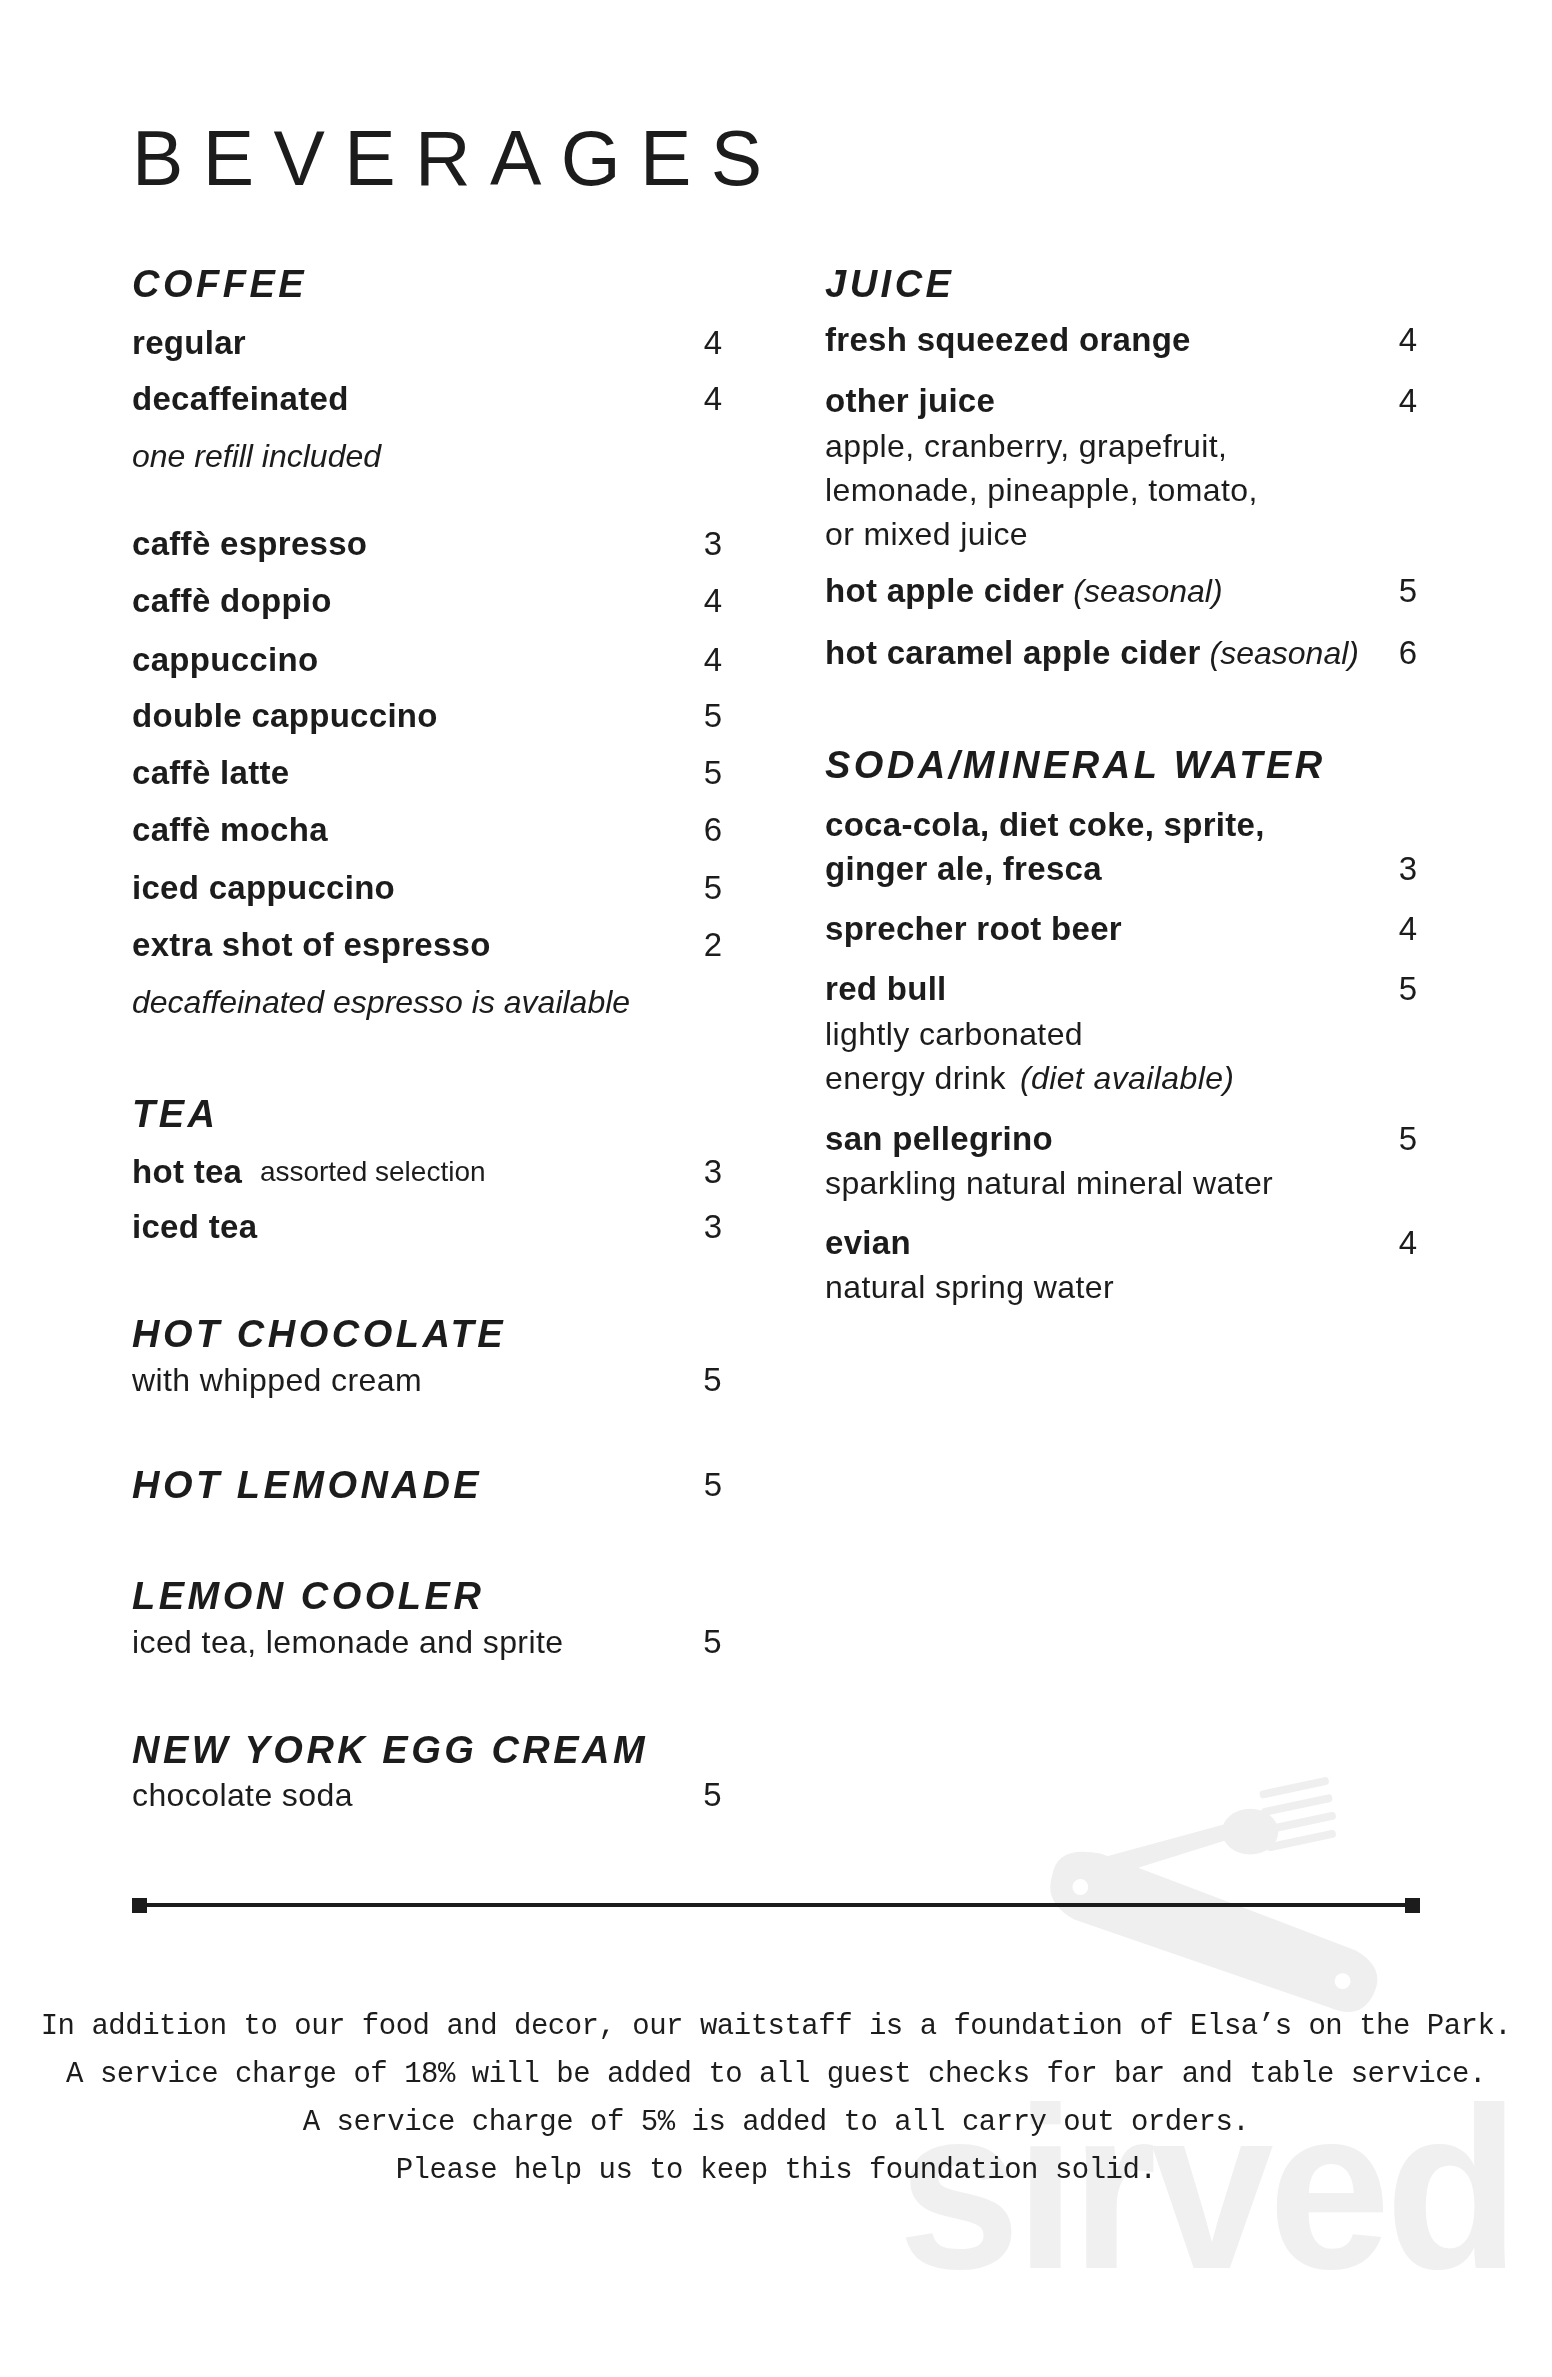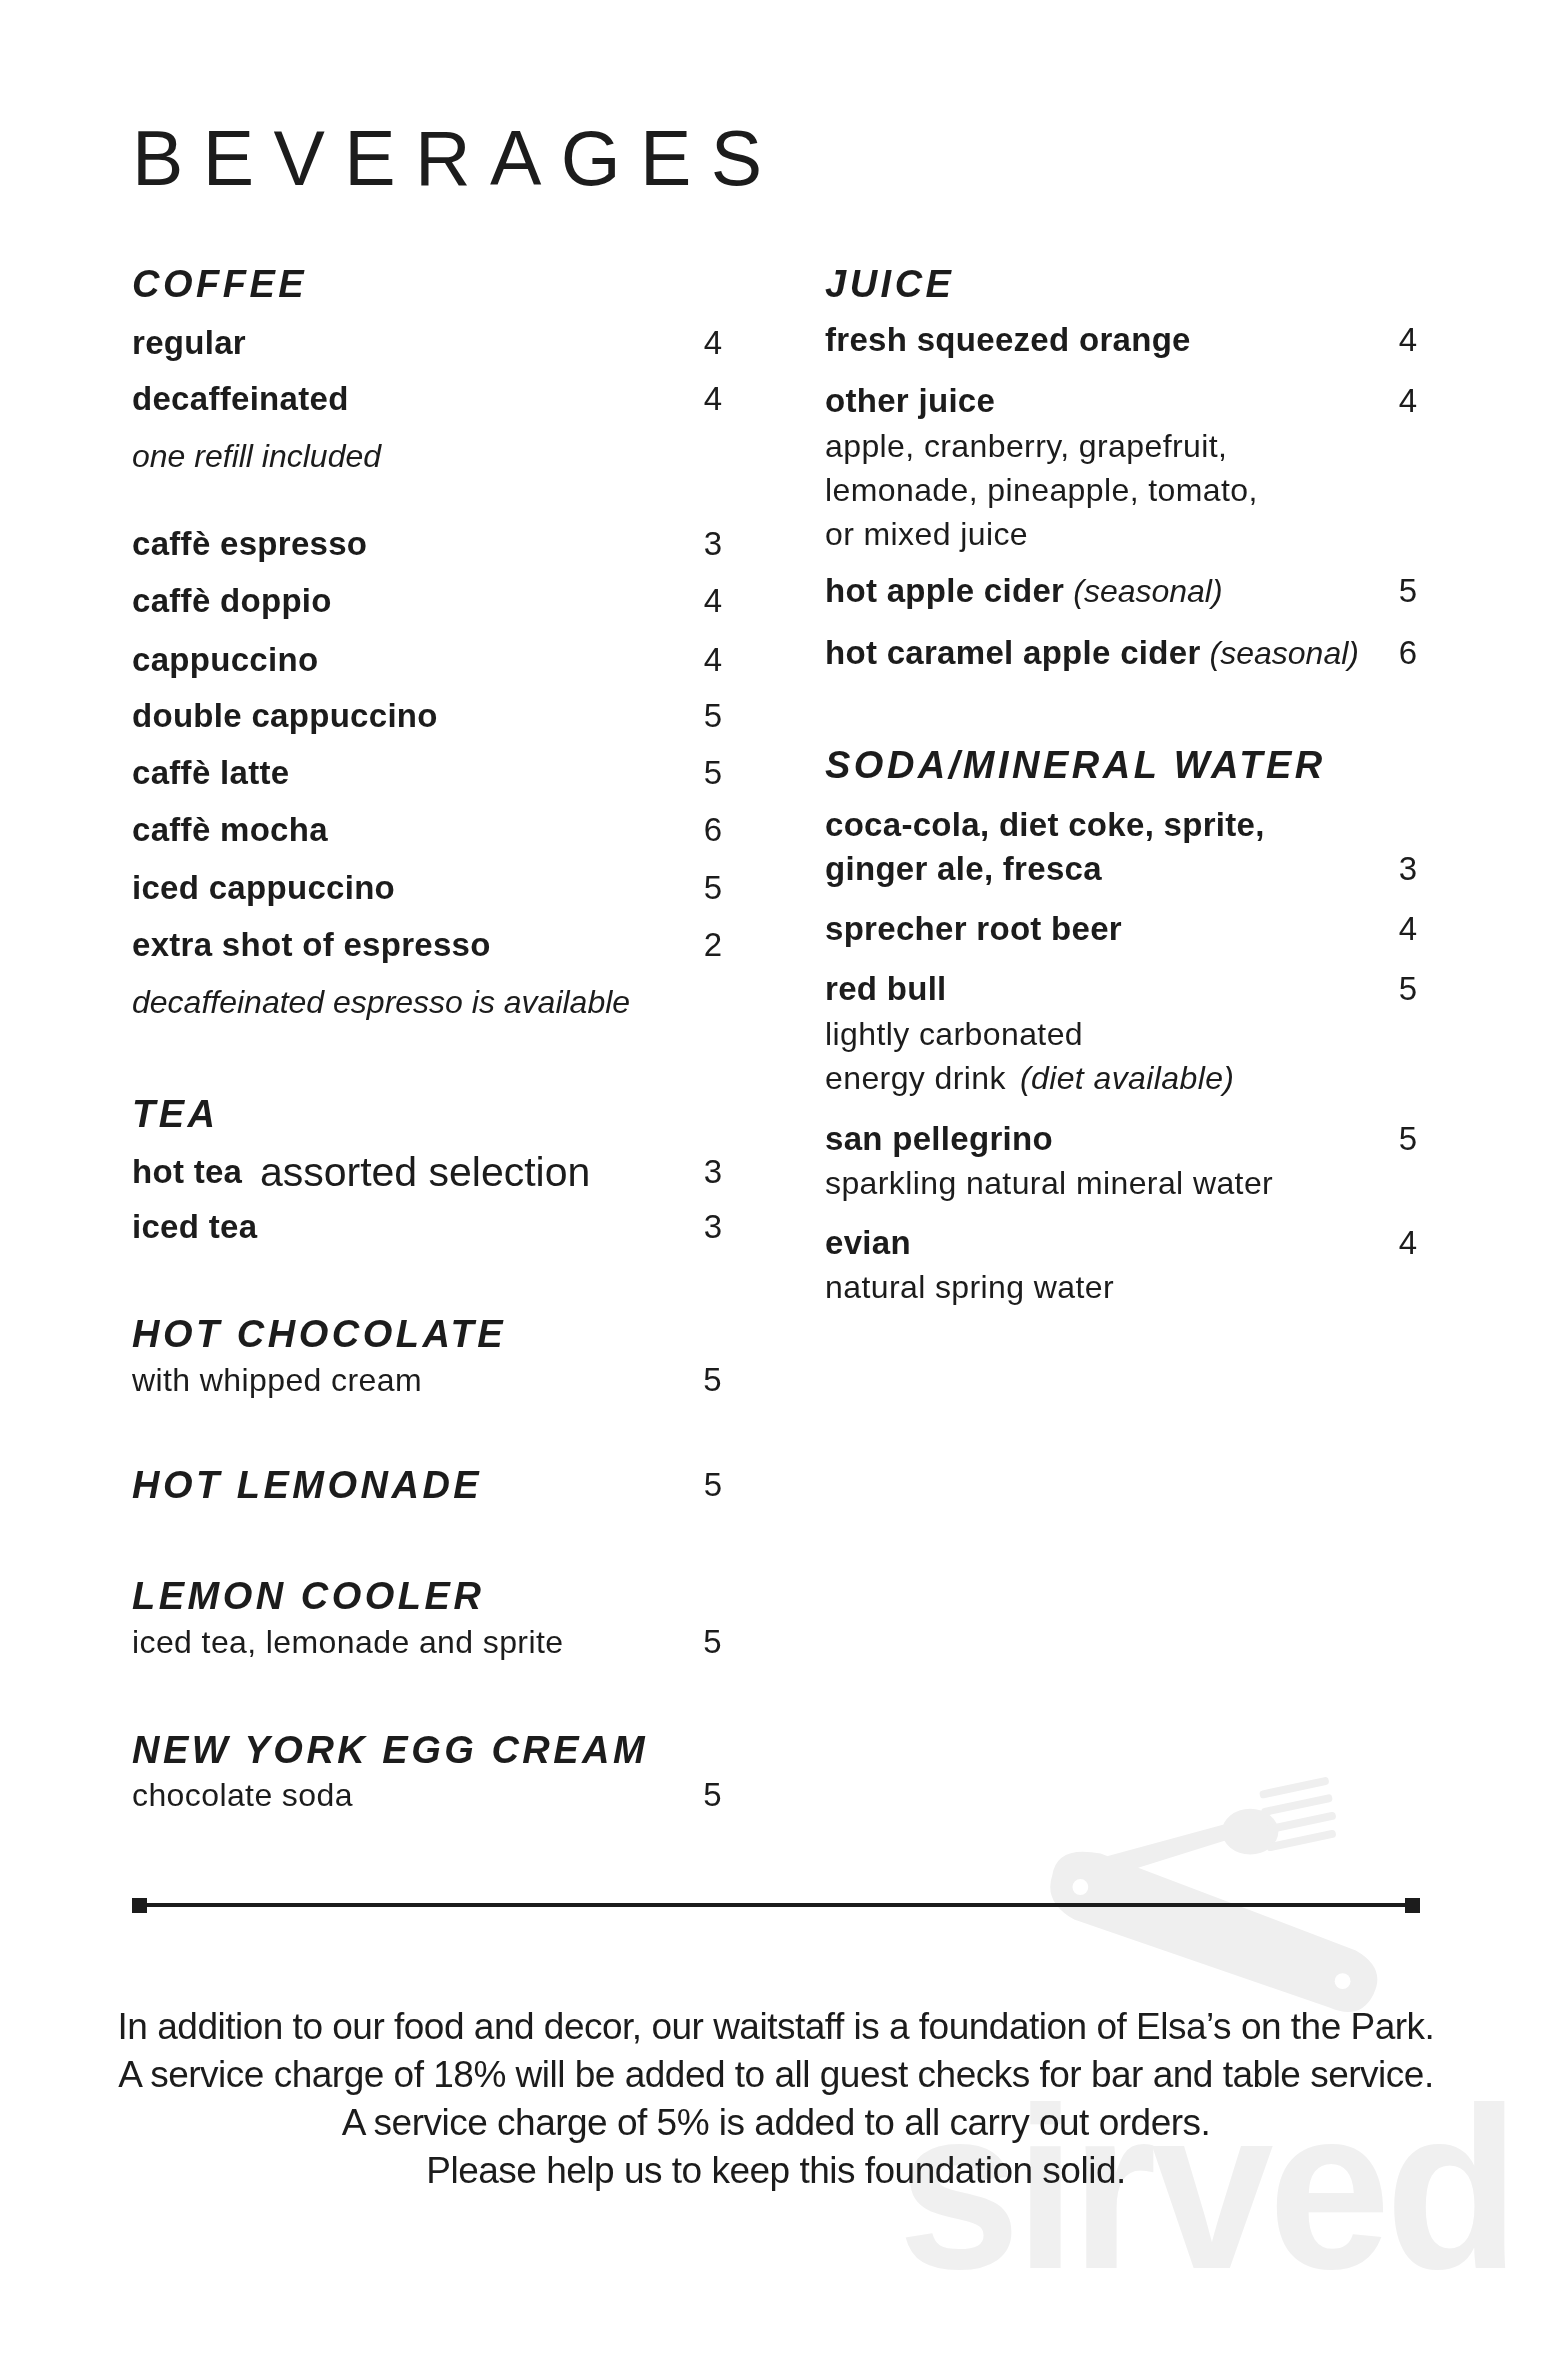--- a/index.html
+++ b/index.html
@@ -10,30 +10,30 @@
     font-weight: bold; font-size: 220px; line-height: 176px; color: #f0f0f0; letter-spacing: -5.3px; z-index: 0;
     transform: scaleY(1.05); }
   .title { position: absolute; left: 132px; top: 123px; font-size: 77px; font-weight: normal; letter-spacing: 19.4px;
     line-height: 70px; color: #1c1c1c; z-index: 1; }
   .col { position: absolute; top: 0; z-index: 1; }
   .col-left { left: 132px; width: 590px; }
   .col-right { left: 825px; width: 592px; }
   .row { position: absolute; left: 0; right: 0; height: 44px; display: flex; align-items: center; }
   .row .name { font-weight: bold; font-size: 33px; letter-spacing: 0.3px; white-space: nowrap; }
   .row .price { position: absolute; right: 0; font-size: 33px; font-weight: normal; }
-  .row .aside { font-weight: normal; font-size: 41px; margin-left: 17.6px; white-space: nowrap; }
+  .row .aside { font-weight: normal; font-size: 28px; margin-left: 17.6px; white-space: nowrap; }
   .row .seasonal { font-style: italic; font-weight: normal; font-size: 32px; margin-left: 9px; white-space: nowrap; }
   .row.note { font-style: italic; font-size: 32px; }
   .row.desc { font-size: 32px; letter-spacing: 0.4px; }
   .row.heading .hname { font-weight: bold; font-size: 38px; letter-spacing: 3.5px; white-space: nowrap; font-style: italic; }
   .row.heading .price { font-size: 33px; }
   .divider { position: absolute; left: 132px; top: 1903px; width: 1288px; height: 4.4px; background: #1c1c1c; z-index: 1; }
   .divider-cap { position: absolute; width: 15px; height: 15px; background: #1c1c1c; top: 1898px; z-index: 1; }
   .footer { position: absolute; left: 0; width: 1552px; top: 2003px; text-align: center; z-index: 1; }
-  .footer .line { font-size: 37px; line-height: 48px; letter-spacing: -0.5px; white-space: nowrap; }
+  .footer .line { font-size: 29px; line-height: 48px; letter-spacing: -0.5px; white-space: nowrap; font-family: Liberation Mono, monospace; }
 </style>
 </head>
 <body>
 
 <svg class="watermark-knife" viewBox="0 0 400 300">
   <g fill="#efefef">
 
     <path d="M70 100 L210 62 L218 78 L110 112 Z"></path>
 
     <ellipse cx="240" cy="70" rx="32" ry="26"></ellipse>

